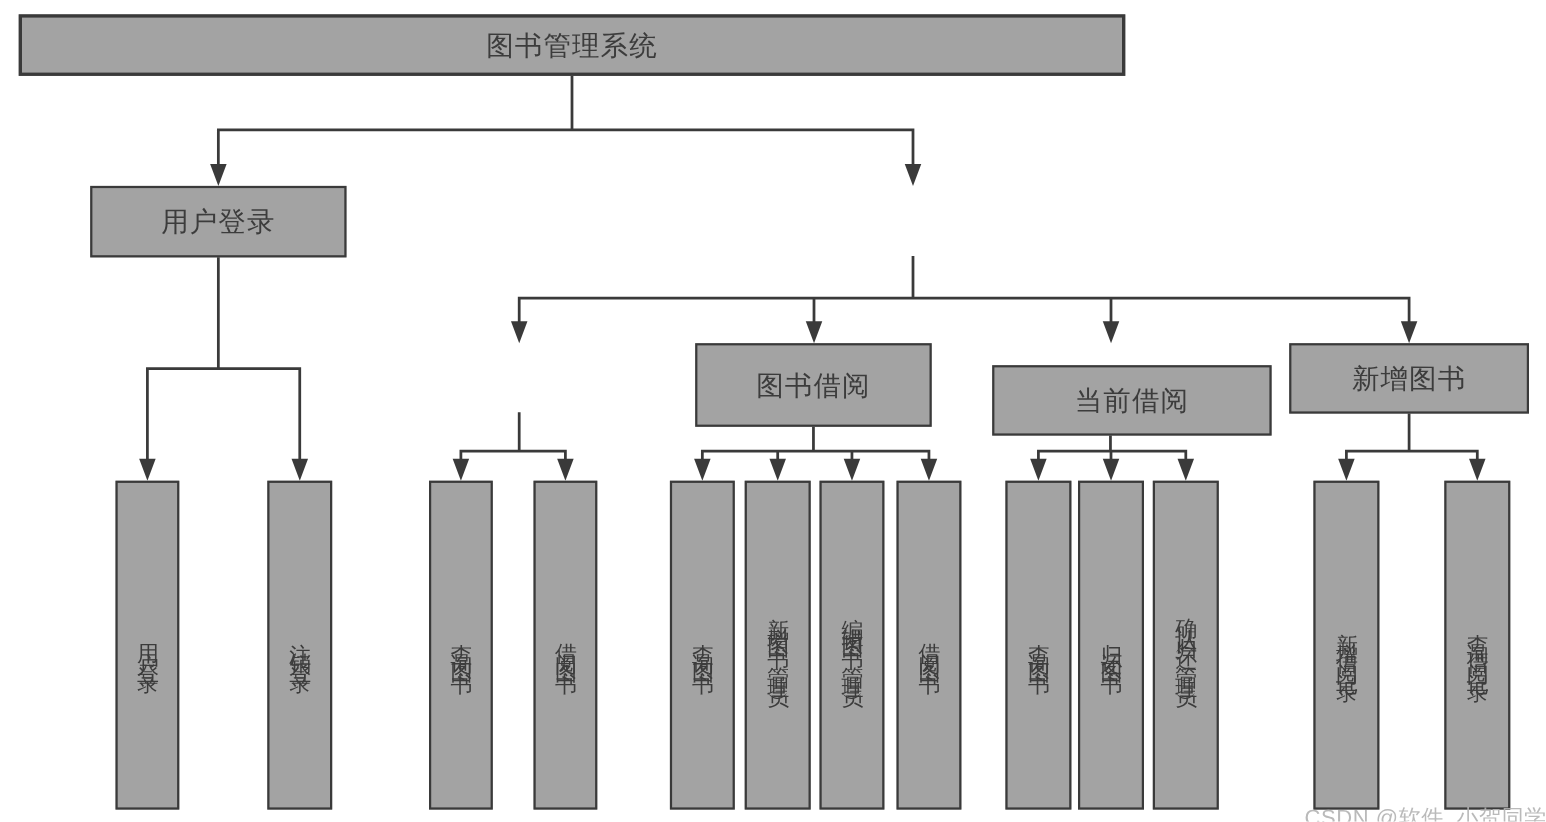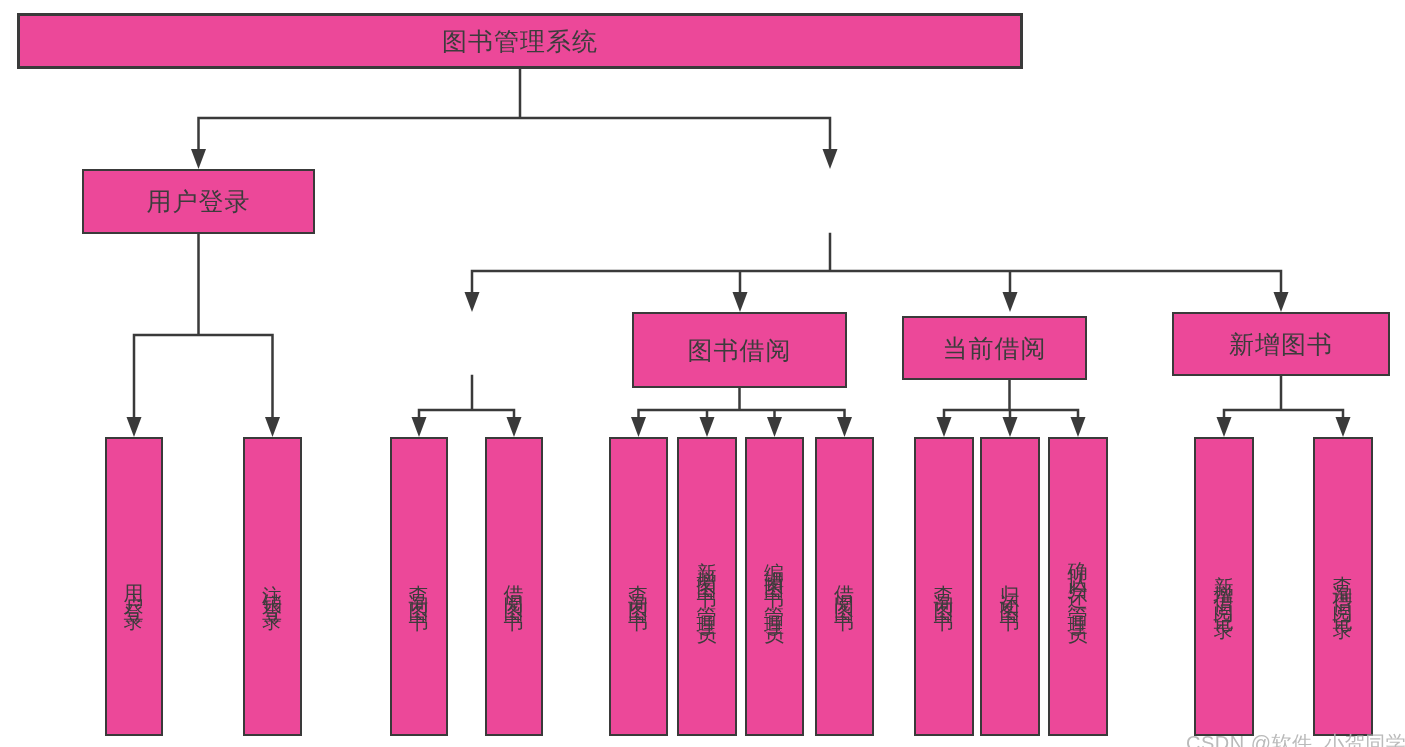--- a/index.html
+++ b/index.html
@@ -13,21 +13,21 @@
     font-family: "Liberation Sans", "DejaVu Sans", sans-serif;
   }
   #connectors {
     position: absolute;
     left: 0; top: 0;
     width: 1405px; height: 747px;
     z-index: 1;
   }
   .box {
     position: absolute;
-    background: #ec4899;
+    background: #a3a3a3;
     border: 2.5px solid #3a3a3a;
     display: flex;
     align-items: center;
     justify-content: center;
     color: #3c3c3c;
     z-index: 2;
   }
   .hbox {
     font-size: 25px;
     letter-spacing: 1px;
@@ -101,21 +101,21 @@
       <polygon points="1216.5,417 1231.5,417 1224,437"></polygon>
       <polygon points="1335.5,417 1350.5,417 1343,437"></polygon>
     </g>
   </svg>
 
   <div class="box hbox root" style="left:17px;top:13px;width:1006px;height:56px">图书管理系统</div>
 
   <div class="box hbox" style="left:82px;top:169px;width:233px;height:65px">用户登录</div>
 
   <div class="box hbox" style="left:632px;top:312px;width:215px;height:76px">图书借阅</div>
-  <div class="box hbox" style="left:902px;top:316px;width:185px;height:64px">当前借阅</div>
+  <div class="box hbox" style="left:902px;top:332px;width:254px;height:64px">当前借阅</div>
   <div class="box hbox" style="left:1172px;top:312px;width:218px;height:64px">新增图书</div>
 
   <div class="box vbox" style="left:105px;top:437px;width:58px;height:299px">
     <span>用户登录</span>
   </div>
   <div class="box vbox" style="left:243px;top:437px;width:59px;height:299px">
     <span>注销登录</span>
   </div>
 
   <div class="box vbox" style="left:390px;top:437px;width:58px;height:299px">

